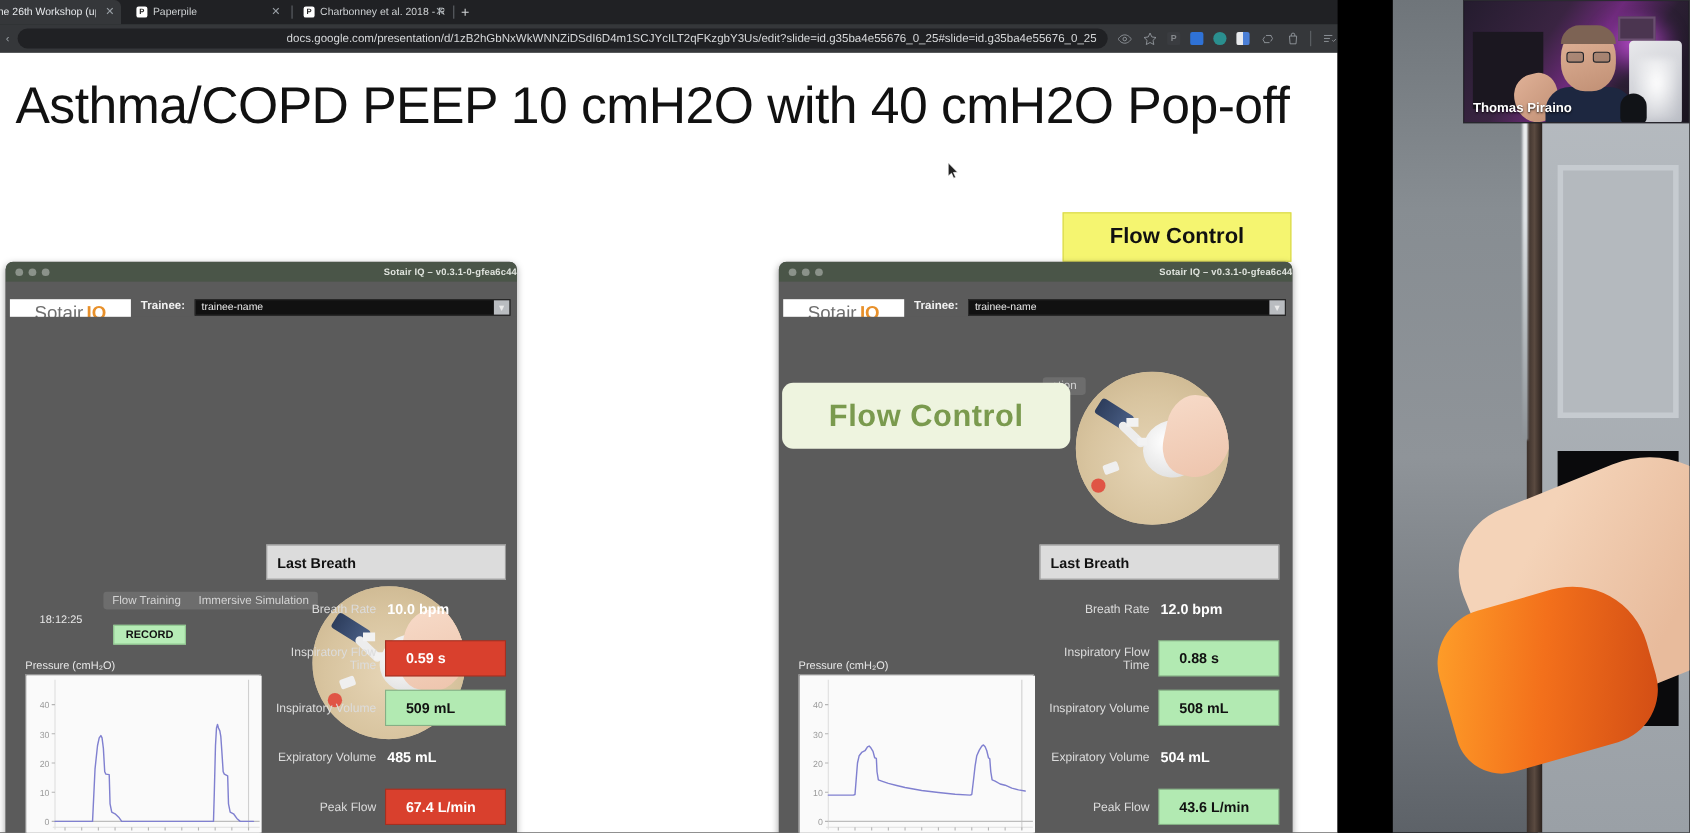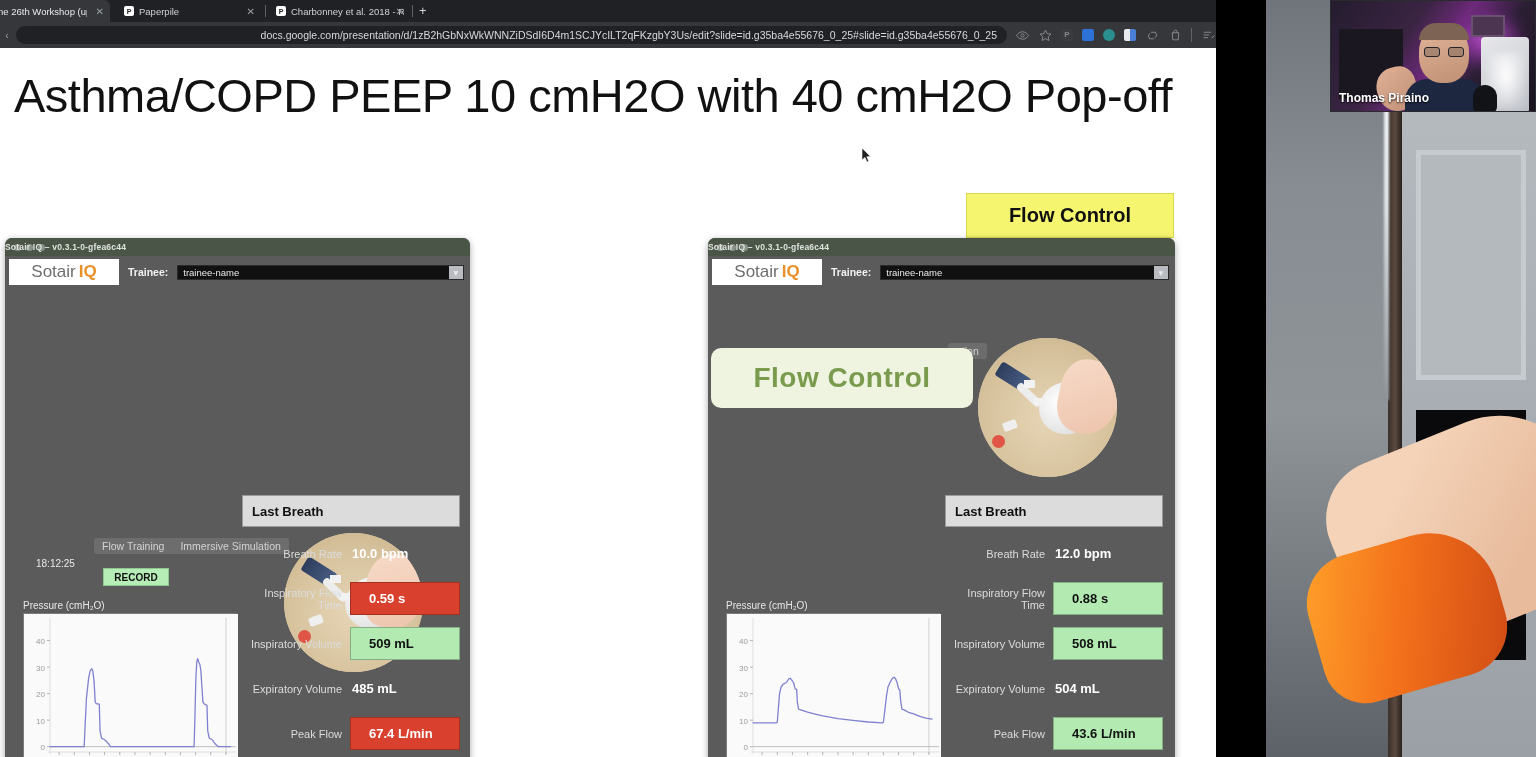--- a/index.html
+++ b/index.html
@@ -50,24 +50,24 @@
   
   .appwin { position:absolute; background:#5b5b5b; border-radius:7px 7px 0 0;
             overflow:hidden; box-shadow:0 2px 7px rgba(0,0,0,.35); }
   .appwin.left { left:5px; top:190px; width:465px; height:566px; }
   .appwin.right { left:708px; top:190px; width:467px; height:566px; }
 
   .titlebar { height:18px; background:#4a5548; position:relative;
               display:flex; align-items:center; }
   .tdots { display:flex; gap:5px; padding-left:9px; }
   .tdot { width:7px; height:7px; border-radius:50%; background:#8b928a; }
-  .twtitle { position:absolute; left:0; right:0; text-align:left; font-size:8.5px;
+  .twtitle { position:absolute; left:0; right:0; text-align:right; font-size:8.5px;
              font-weight:bold; color:#dfe3dd; letter-spacing:.2px; }
 
-  .apptop { height:30px; background:#5b5b5b; display:flex; align-items:center; padding:16px 4px; }
+  .apptop { height:30px; background:#5b5b5b; display:flex; align-items:flex-start; padding:16px 4px; }
   .logo { width:110px; height:26px; background:#fff; display:flex; align-items:center;
           justify-content:center; gap:3px; }
   .logo .s1 { font-size:17px; color:#6e6e6e; font-family:"Liberation Sans",sans-serif; }
   .logo .s2 { font-size:17px; font-weight:bold; color:#e8902a; }
   .trlabel { font-size:10.5px; font-weight:bold; color:#f2f2f2; margin-left:9px; }
   .trinput { flex:1; height:15px; margin-left:9px; margin-right:2px; background:#111;
              border:1px solid #2a2a2a; display:flex; align-items:center; padding:0 5px;
              position:relative; }
   .trinput span { font-size:9.5px; color:#eaeaea; }
   .trdrop { position:absolute; right:0; top:0; width:14px; height:13px; background:#b9bcc0;

